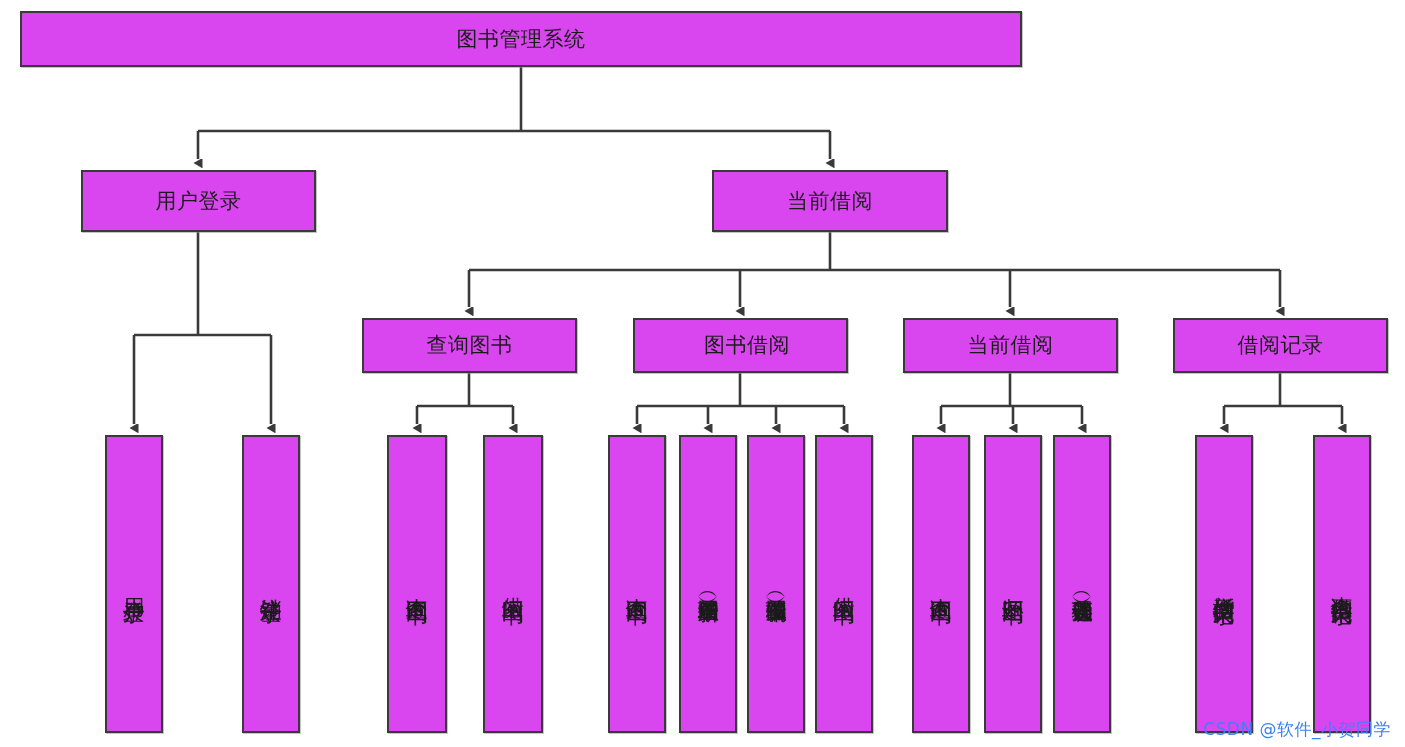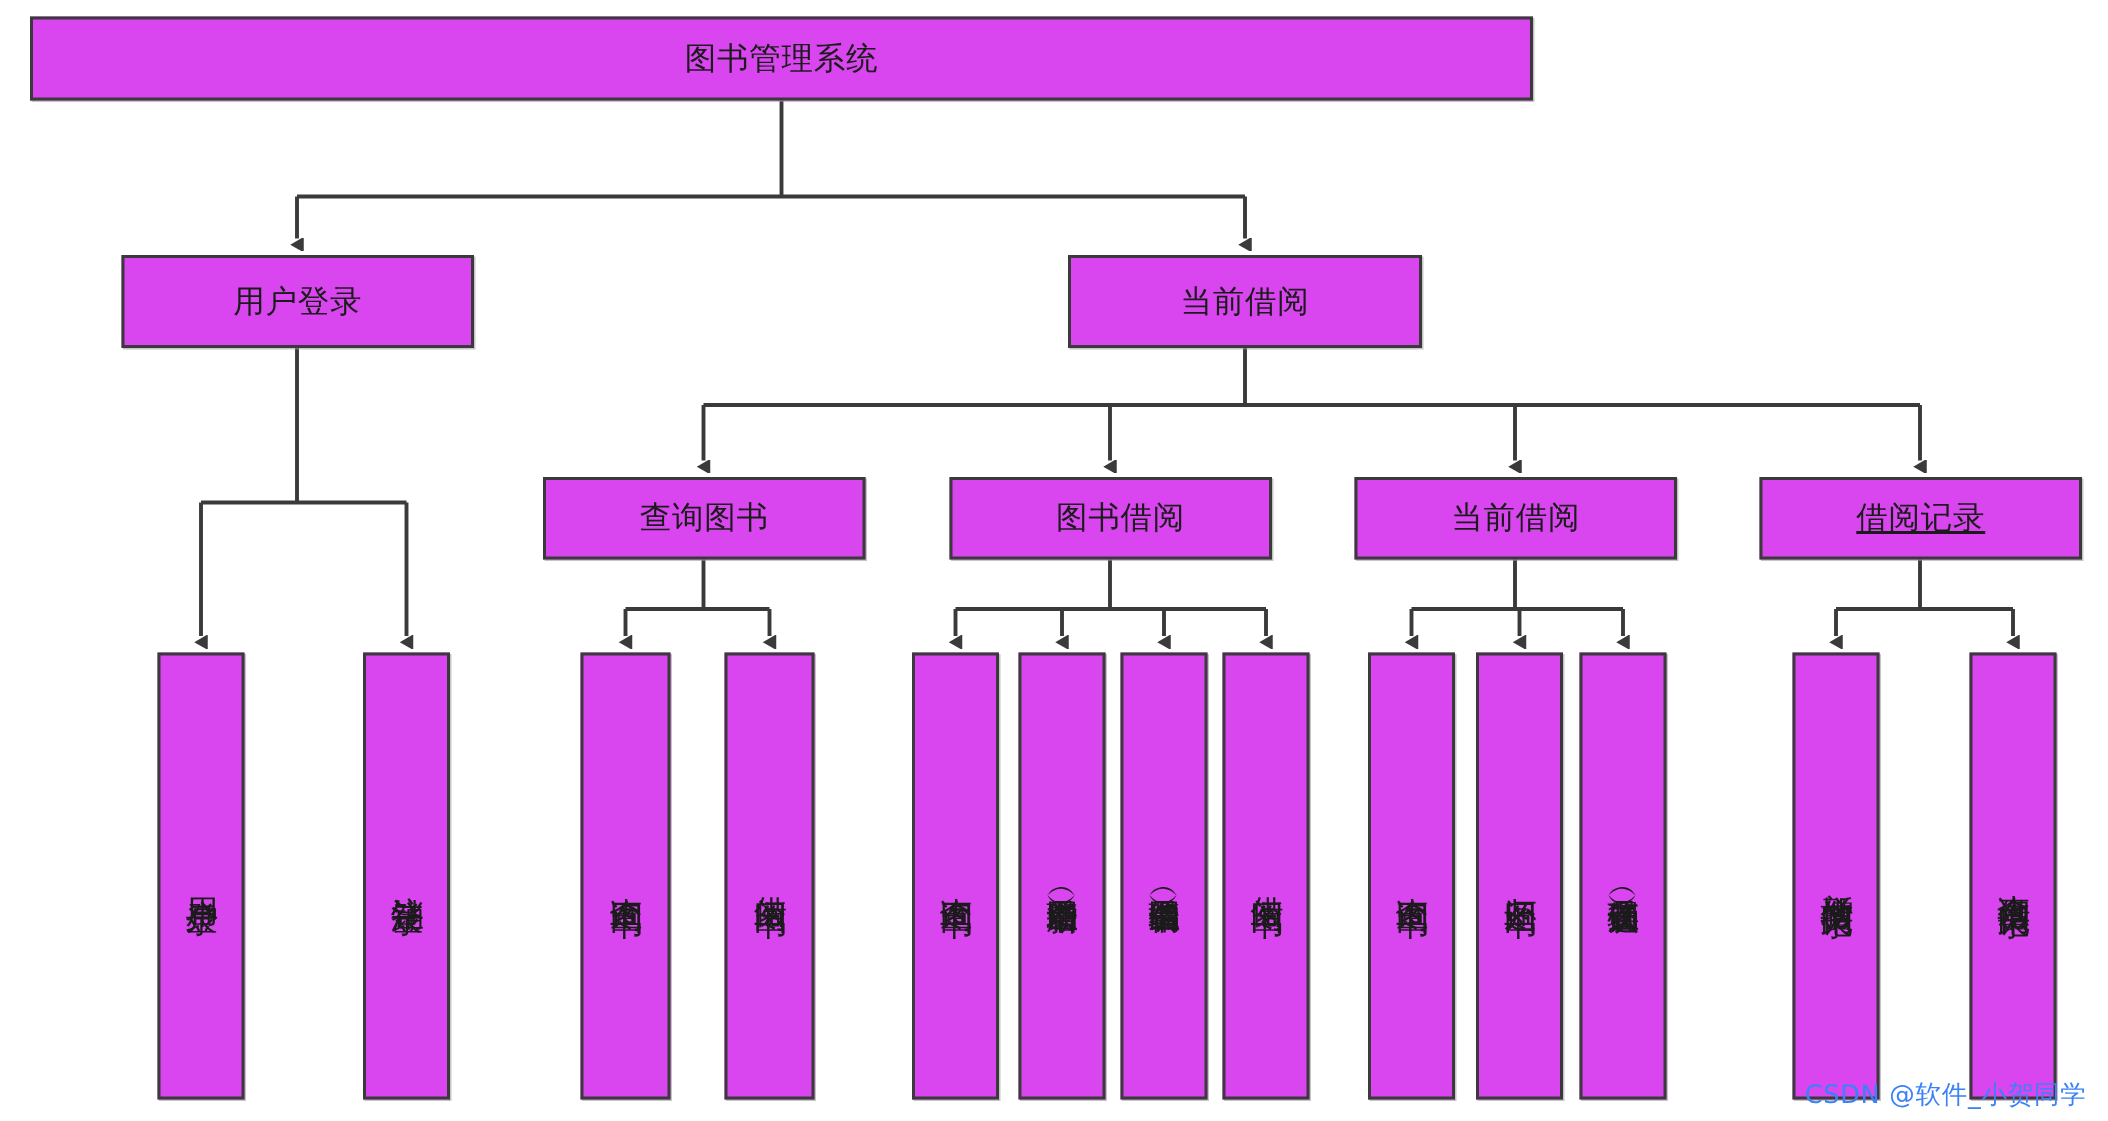--- a/index.html
+++ b/index.html
@@ -133,21 +133,21 @@
       </div>
       <div class="node horiz" style="left: 362px; top: 318px; width: 215px; height: 55px;">
         <span class="node-label">查询图书</span>
       </div>
       <div class="node horiz" style="left: 633px; top: 318px; width: 215px; height: 55px; padding-left: 13px;">
         <span class="node-label">图书借阅</span>
       </div>
       <div class="node horiz" style="left: 903px; top: 318px; width: 215px; height: 55px;">
         <span class="node-label">当前借阅</span>
       </div>
-      <div class="node horiz" style="left: 1173px; top: 318px; width: 215px; height: 55px; text-decoration: underline;">
+      <div class="node horiz" style="left: 1173px; top: 318px; width: 215px; height: 55px;">
         <span class="node-label">借阅记录</span>
       </div>
       <div class="node vert" style="left: 105px; top: 435px; width: 58px; height: 298px;">
         <span class="node-label">用户登录</span>
       </div>
       <div class="node vert" style="left: 242px; top: 435px; width: 58px; height: 298px;">
         <span class="node-label">注销登录</span>
       </div>
       <div class="node vert" style="left: 387px; top: 435px; width: 60px; height: 298px;">
         <span class="node-label">查询图书</span>

